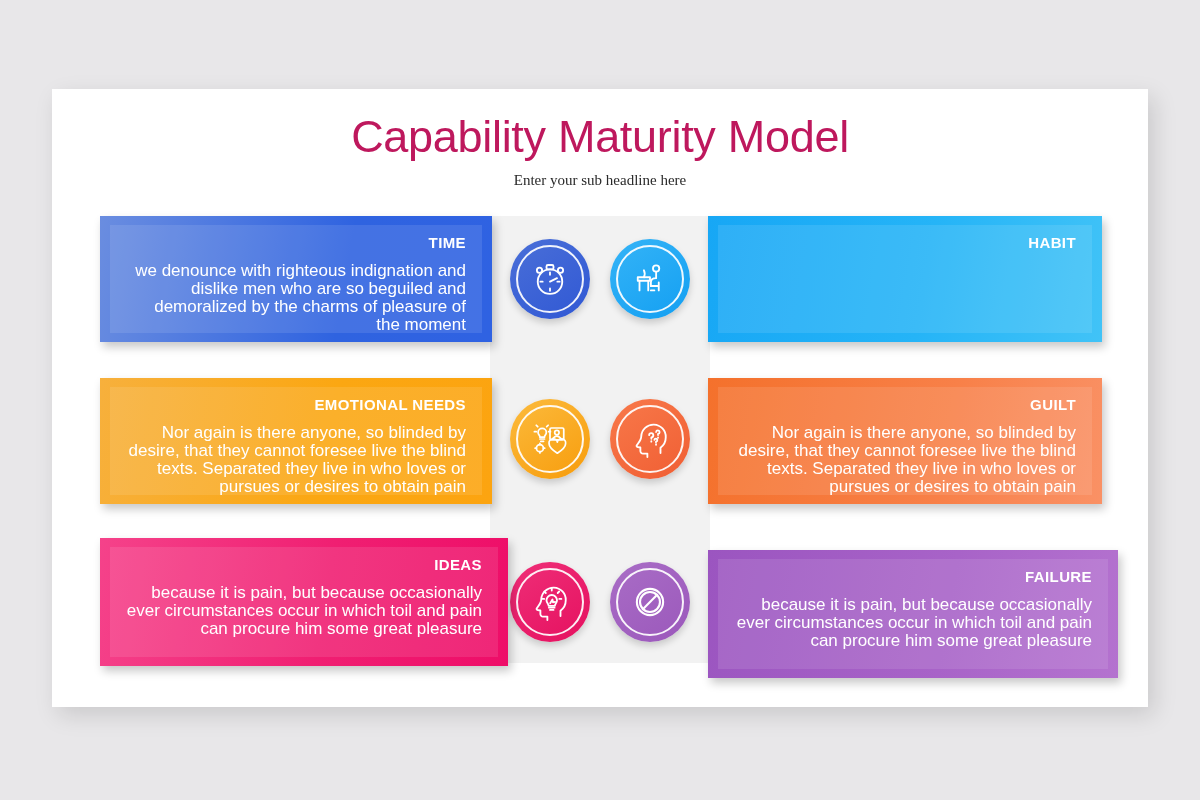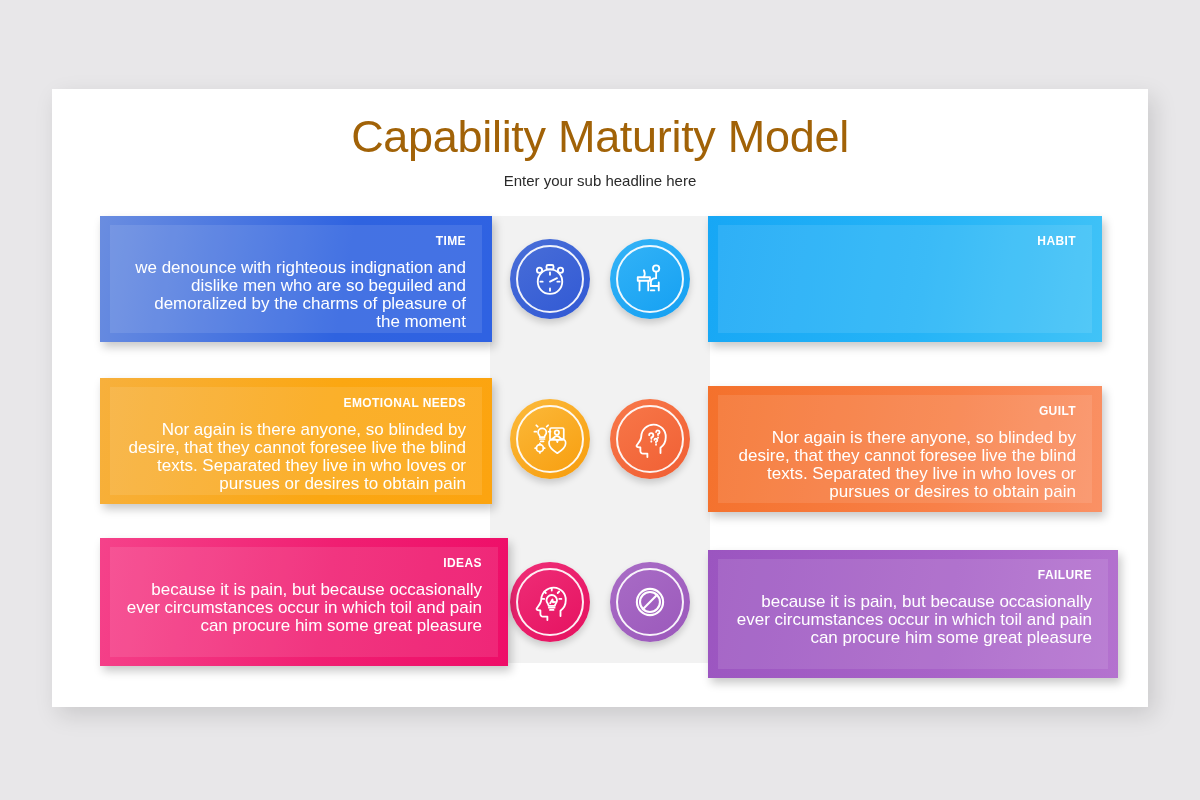--- a/index.html
+++ b/index.html
@@ -27,33 +27,34 @@
 
   
   #title {
     position: absolute;
     left: 0;
     top: 22px;
     width: 1096px;
     text-align: center;
     font-size: 45px;
     font-weight: 400;
-    color: #a16207;
+    color: #be185d;
     letter-spacing: -0.3px;
     white-space: nowrap;
   }
   #subtitle {
     position: absolute;
     left: 0;
     top: 83px;
     width: 1096px;
     text-align: center;
     font-size: 15px;
     font-weight: 400;
     color: #2a2a2a;
+    font-family: Liberation Serif, serif;
   }
 
   
   #icon-column {
     position: absolute;
     left: 438px;
     top: 127px;
     width: 220px;
     height: 447px;
     background: #f2f2f2;
@@ -106,21 +107,21 @@
     background: rgba(255,255,255,0.10);
   }
   .card .body {
     position: absolute;
     left: 0; top: 0; right: 0; bottom: 0;
     padding: 18px 26px;
     box-sizing: border-box;
     color: #ffffff;
   }
   .card .label {
-    font-size: 12px;
+    font-size: 15px;
     font-weight: bold;
     letter-spacing: 0.4px;
     margin-bottom: 11px;
   }
   .card .desc {
     font-size: 17px;
     line-height: 18px;
     font-weight: 400;
   }
 
@@ -131,21 +132,21 @@
 
   .card.row1 { top: 127px; }
   .card.row2 { top: 289px; }
   .card.row3 { top: 449px; }
   .card.row3 { height: 128px; padding-left: 16px; }
 
   
   .fill-time    { background: linear-gradient(100deg, #6a8de0 0%, #2f63e0 62%, #2f62e2 100%); }
   .fill-habit   { background: linear-gradient(100deg, #17a7f5 0%, #25b4f7 55%, #41c3f7 100%); }
   .fill-emot    { background: linear-gradient(100deg, #f7b03c 0%, #fba712 58%, #fca410 100%); }
-  .fill-guilt   { background: linear-gradient(100deg, #f4712c 0%, #f88048 60%, #fa9165 100%); margin-top: 8px; }
+  .fill-guilt   { background: linear-gradient(100deg, #f4712c 0%, #f88048 60%, #fa9165 100%); }
   .fill-ideas   { background: linear-gradient(100deg, #f5428a 0%, #f01f72 55%, #ee0d68 100%); }
   .fill-failure { background: linear-gradient(100deg, #9b55c0 0%, #a863c8 58%, #b472cf 100%); margin-top: 12px; }
 
   
   .bg-time    { background: linear-gradient(145deg, #4a6fd8 0%, #3058d4 100%); }
   .bg-habit   { background: linear-gradient(145deg, #35b4f7 0%, #139ff2 100%); }
   .bg-emot    { background: linear-gradient(145deg, #fcbb3d 0%, #f79c0c 100%); }
   .bg-guilt   { background: linear-gradient(145deg, #f8794a 0%, #f05e33 100%); }
   .bg-ideas   { background: linear-gradient(145deg, #ef2f78 0%, #e5105f 100%); }
   .bg-failure { background: linear-gradient(145deg, #a96dc6 0%, #9b58bb 100%); }

